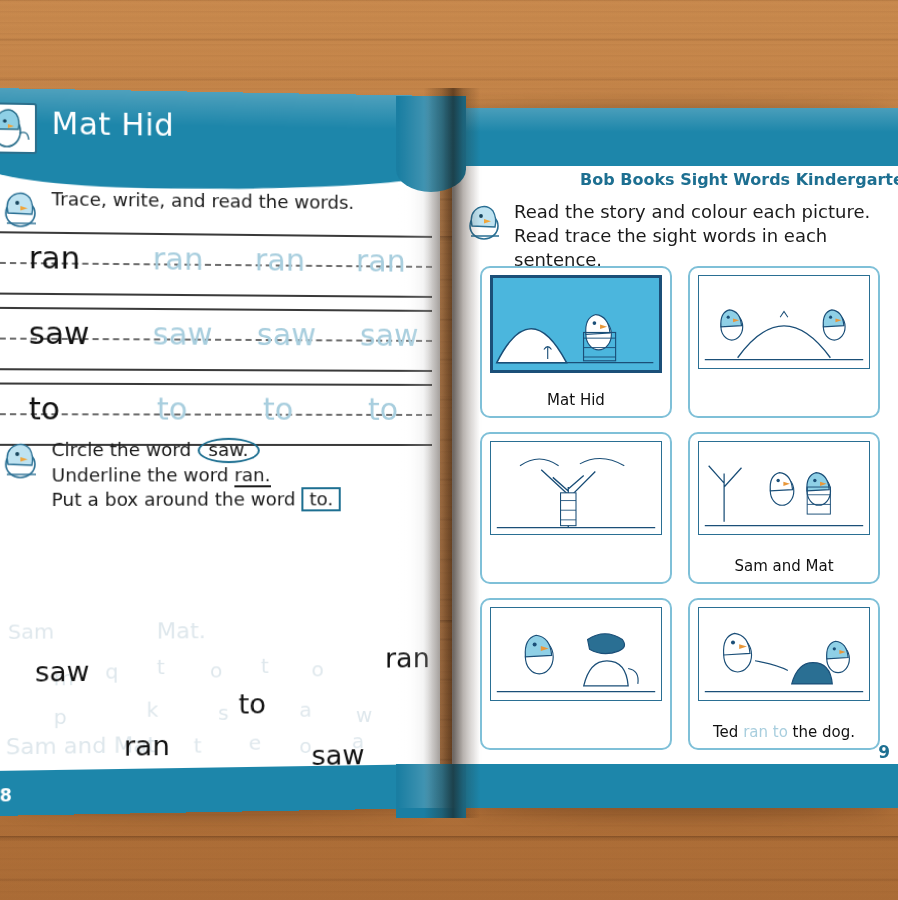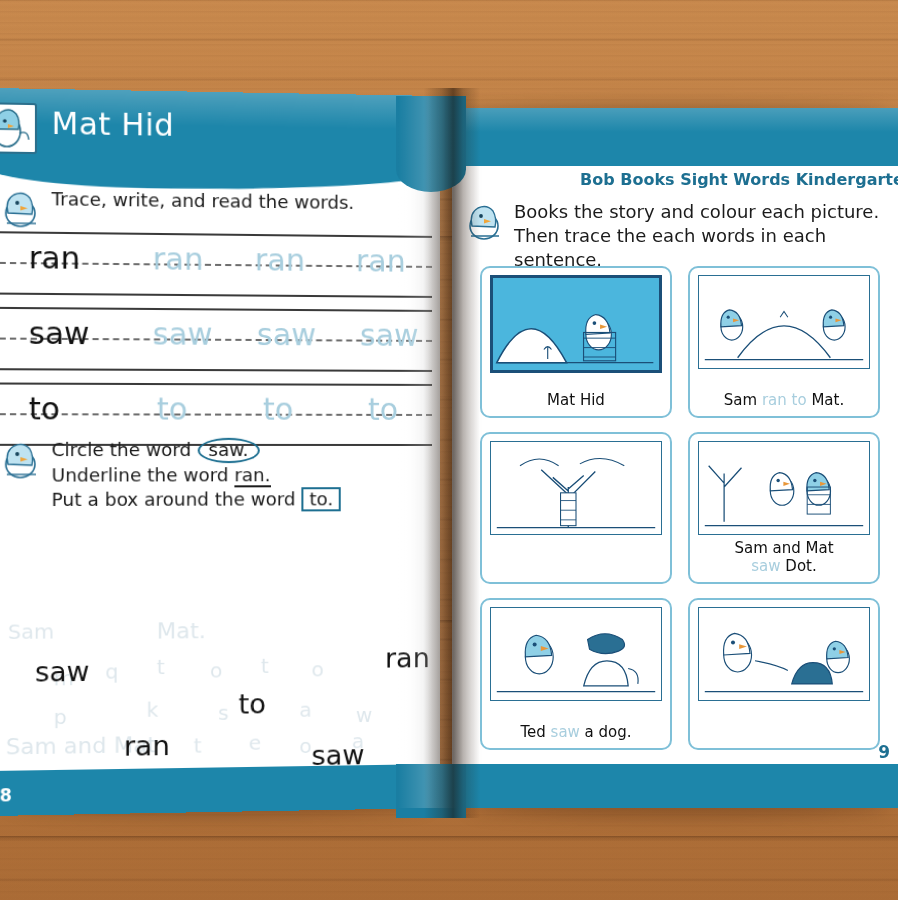--- a/index.html
+++ b/index.html
@@ -540,22 +540,22 @@
         <span class="penguin-icon">
           <svg width="40" height="40" viewBox="0 0 40 40">
             <ellipse cx="18" cy="26" rx="14" ry="13" fill="#ffffff" stroke="#2a6f93" stroke-width="1.6"></ellipse>
             <path d="M6 26 Q3 13 12 8 Q21 4 27 11 Q31 18 29 27 Z" fill="#bfe3f1" stroke="#2a6f93" stroke-width="1.4"></path>
             <circle cx="15" cy="16" r="1.9" fill="#17445c"></circle>
             <path d="M18 19 l7 2.2 -7 2.2 z" fill="#f0a53a"></path>
             <path d="M5 36 h28" stroke="#2a6f93" stroke-width="1.4"></path>
           </svg>
         </span>
         <span class="instruction-text">
-          <span>Books the story and colour each picture.</span><br>
-          <span>Then trace the each words in each sentence.</span>
+          <span>Read the story and colour each picture.</span><br>
+          <span>Read trace the sight words in each sentence.</span>
         </span>
       </div>
 
       <div id="story-grid">
           <div class="story-card">
             <div class="card-art filled"><svg viewBox="0 0 176 90" width="100%" height="100%">
                 <path d="M4 86 Q40 14 78 86 Z" fill="#ffffff" stroke="#1b4f78" stroke-width="1.6"></path>
                 <ellipse cx="112" cy="56" rx="13.5" ry="16.5" fill="#ffffff" stroke="#1b4f78" stroke-width="1.2"></ellipse>
                 <path d="M98.5 56 Q97 38 109 35 Q122.5 36.5 124 54.5 Z" fill="#ffffff" stroke="#1b4f78" stroke-width="1.2"></path>
                 <circle cx="107.5" cy="44" r="1.9500000000000002" fill="#1b4f78"></circle>
@@ -577,21 +577,20 @@
                 <circle cx="30.25" cy="40" r="1.625" fill="#1b4f78"></circle>
                 <path d="M35.25 41.25 l6.25 2 l-6.25 2 z" fill="#e8973a"></path>
                 <ellipse cx="140" cy="50" rx="11.25" ry="13.75" fill="#ffffff" stroke="#1b4f78" stroke-width="1.2"></ellipse>
                 <path d="M128.75 50 Q127.5 35 137.5 32.5 Q148.75 33.75 150 48.75 Z" fill="#8fd0e6" stroke="#1b4f78" stroke-width="1.2"></path>
                 <circle cx="136.25" cy="40" r="1.625" fill="#1b4f78"></circle>
                 <path d="M141.25 41.25 l6.25 2 l-6.25 2 z" fill="#e8973a"></path>
                 <path d="M6 84 h164" stroke="#1b4f78" stroke-width="1.2"></path>
                 <path d="M84 40 l4 -6 l4 6" fill="none" stroke="#1b4f78" stroke-width="1.1"></path>
               </svg></div>
             <div class="card-caption">
-              <div><span>Sam </span><span class="trace-word">ran to</span><span> Mat.</span></div>
             </div>
           </div>
           <div class="story-card">
             <div class="card-art outline"><svg viewBox="0 0 176 90" width="100%" height="100%">
                 <path d="M80 86 V44 M80 52 L52 26 M80 56 L108 28 M80 48 L64 34 M80 46 L96 32" fill="none" stroke="#1b4f78" stroke-width="1.4"></path>
                 <path d="M30 22 q20 -14 40 0 M92 20 q22 -12 46 2" fill="none" stroke="#1b4f78" stroke-width="1.1"></path>
                 <rect x="72" y="50" width="16" height="34" fill="#ffffff" stroke="#1b4f78" stroke-width="1.1"></rect>
                 <path d="M72 58 h16 M72 68 h16 M72 78 h16" stroke="#1b4f78" stroke-width="0.9"></path>
                 <path d="M6 86 h164" stroke="#1b4f78" stroke-width="1.2"></path>
               </svg></div>
@@ -606,52 +605,51 @@
                 <ellipse cx="124" cy="48" rx="12.15" ry="14.850000000000001" fill="#ffffff" stroke="#1b4f78" stroke-width="1.2"></ellipse>
                 <path d="M111.85 48 Q110.5 31.799999999999997 121.3 29.099999999999998 Q133.45 30.45 134.8 46.65 Z" fill="#8fd0e6" stroke="#1b4f78" stroke-width="1.2"></path>
                 <circle cx="119.95" cy="37.2" r="1.7550000000000001" fill="#1b4f78"></circle>
                 <path d="M125.35 38.55 l6.75 2.16 l-6.75 2.16 z" fill="#e8973a"></path>
                 <rect x="112" y="44" width="24" height="28" fill="none" stroke="#1b4f78" stroke-width="1"></rect>
                 <path d="M112 52 h24 M112 62 h24" stroke="#1b4f78" stroke-width="0.9"></path>
                 <path d="M6 84 h164" stroke="#1b4f78" stroke-width="1.2"></path>
               </svg></div>
             <div class="card-caption">
               <div><span>Sam and Mat</span></div>
-              <div><span class="trace-word">saw</span><span> Dot.</span></div>
             </div>
           </div>
           <div class="story-card">
             <div class="card-art outline"><svg viewBox="0 0 176 90" width="100%" height="100%">
                 <ellipse cx="50" cy="48" rx="14.4" ry="17.6" fill="#ffffff" stroke="#1b4f78" stroke-width="1.2"></ellipse>
                 <path d="M35.6 48 Q34 28.799999999999997 46.8 25.599999999999998 Q61.2 27.2 62.8 46.4 Z" fill="#8fd0e6" stroke="#1b4f78" stroke-width="1.2"></path>
                 <circle cx="45.2" cy="35.2" r="2.08" fill="#1b4f78"></circle>
                 <path d="M51.6 36.8 l8 2.5600000000000005 l-8 2.5600000000000005 z" fill="#e8973a"></path>
                 <path d="M96 78 q6 -26 24 -26 q20 0 22 26 Z" fill="#ffffff" stroke="#1b4f78" stroke-width="1.3"></path>
                 <path d="M100 30 q18 -12 36 0 q6 8 -4 12 q-16 6 -30 -2 Z" fill="#2a6f93" stroke="#1b4f78" stroke-width="1.2"></path>
                 <path d="M142 60 q12 2 10 16" fill="none" stroke="#1b4f78" stroke-width="1.2"></path>
                 <path d="M6 84 h164" stroke="#1b4f78" stroke-width="1.2"></path>
               </svg></div>
-            <div class="card-caption">
-              <div><span>Ted </span><span class="trace-word">saw</span><span> a dog.</span></div>
-            </div>
           </div>
           <div class="story-card">
             <div class="card-art outline"><svg viewBox="0 0 176 90" width="100%" height="100%">
                 <ellipse cx="40" cy="46" rx="14.4" ry="17.6" fill="#ffffff" stroke="#1b4f78" stroke-width="1.2"></ellipse>
                 <path d="M25.6 46 Q24 26.799999999999997 36.8 23.599999999999998 Q51.2 25.2 52.8 44.4 Z" fill="#ffffff" stroke="#1b4f78" stroke-width="1.2"></path>
                 <circle cx="35.2" cy="33.2" r="2.08" fill="#1b4f78"></circle>
                 <path d="M41.6 34.8 l8 2.5600000000000005 l-8 2.5600000000000005 z" fill="#e8973a"></path>
                 <path d="M58 52 q22 4 34 10" fill="none" stroke="#1b4f78" stroke-width="1.2"></path>
                 <path d="M96 76 q6 -22 22 -22 q18 0 20 22 Z" fill="#2a6f93" stroke="#1b4f78" stroke-width="1.2"></path>
                 <ellipse cx="144" cy="50" rx="11.700000000000001" ry="14.3" fill="#ffffff" stroke="#1b4f78" stroke-width="1.2"></ellipse>
                 <path d="M132.3 50 Q131 34.4 141.4 31.8 Q153.1 33.099999999999994 154.4 48.7 Z" fill="#8fd0e6" stroke="#1b4f78" stroke-width="1.2"></path>
                 <circle cx="140.1" cy="39.6" r="1.6900000000000002" fill="#1b4f78"></circle>
                 <path d="M145.3 40.9 l6.5 2.08 l-6.5 2.08 z" fill="#e8973a"></path>
                 <path d="M6 84 h164" stroke="#1b4f78" stroke-width="1.2"></path>
               </svg></div>
+            <div class="card-caption">
+              <div><span>Ted </span><span class="trace-word">ran to</span><span> the dog.</span></div>
+            </div>
           </div>
         </div>
 
       <div id="right-page-number">9</div>
       <div id="right-footer"></div>
     </div>
 
     <div id="spine-band-top"></div>
     <div id="spine-band-bottom"></div>
     <div id="spine-curl"></div>

